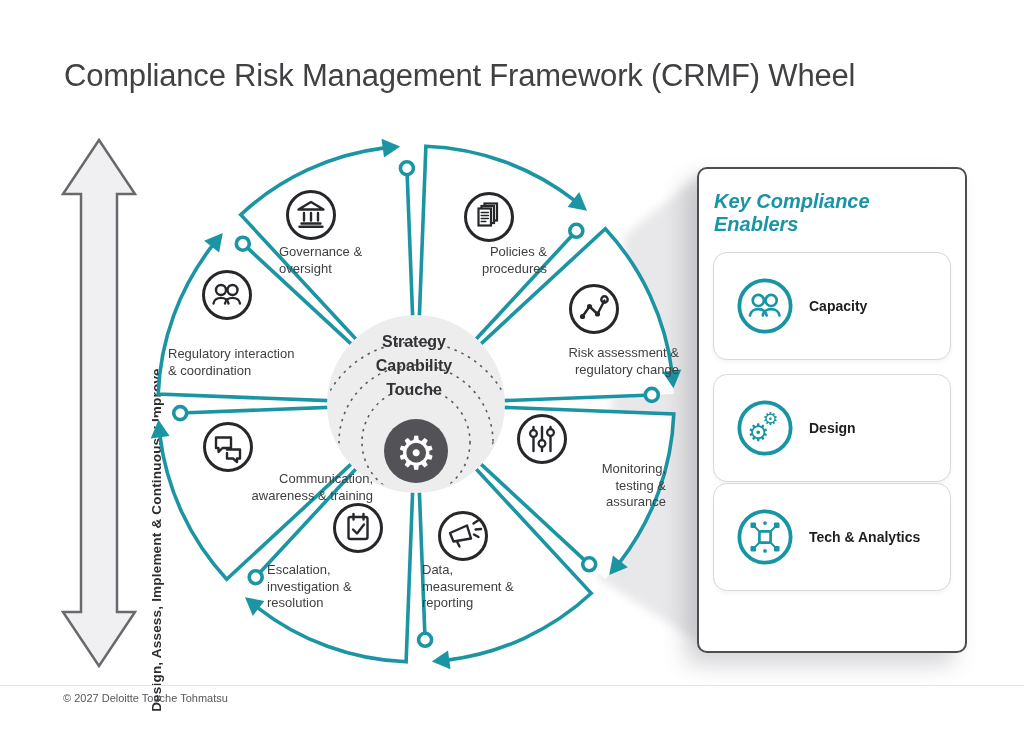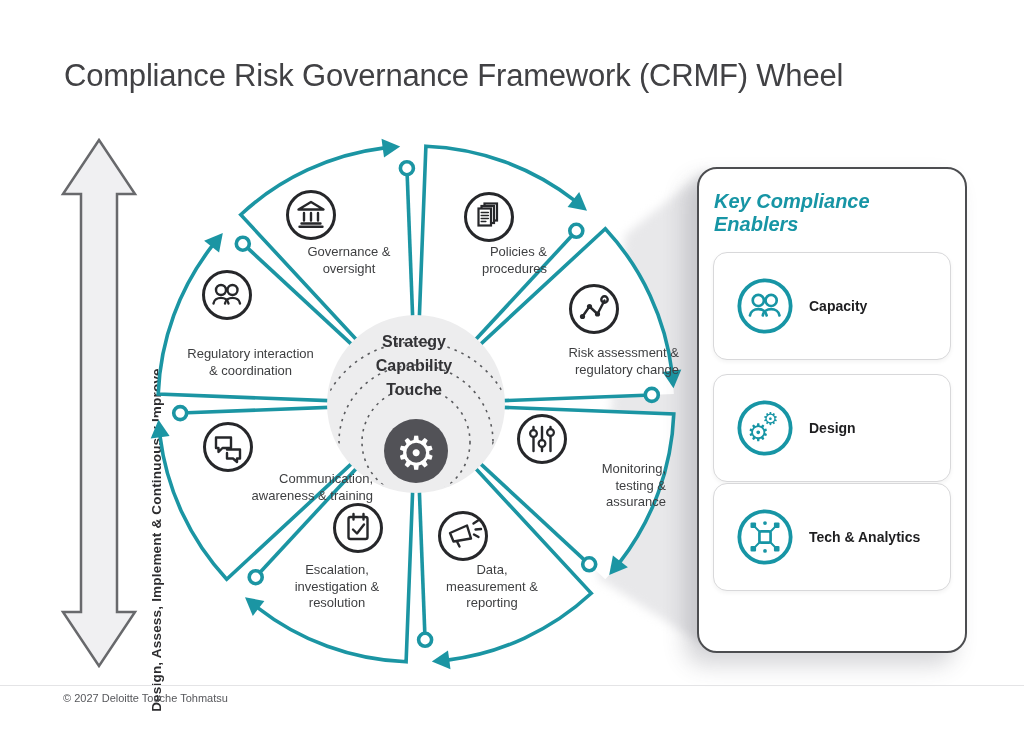--- a/index.html
+++ b/index.html
@@ -24,29 +24,29 @@
   .beam{width:100%;height:100%;background:#e8e8ea;
     clip-path:polygon(65px 85px,148px 18px,148px 498px,38px 428px);}
   
   .wheel-svg{position:absolute;left:136px;top:124px;width:560px;height:560px;}
   .seg-icon{position:absolute;width:52px;height:52px;color:#26272a;}
   .seg-icon svg{width:52px;height:52px;display:block;}
   .seg-label{
     position:absolute;font-size:13px;line-height:16.5px;color:#3e3f41;
     white-space:pre-line;
   }
-  .c{text-align:center;} .l{text-align:right;}
+  .c{text-align:left;} .l{text-align:right;}
   .ring-label{
     position:absolute;width:140px;text-align:center;
     font-size:16px;font-weight:bold;color:#333336;
   }
   
   .panel{
     position:absolute;left:697px;top:167px;width:266px;height:482px;
-    background:#ffffff;border:2px solid #4c4d50;border-radius:20px;
+    background:#ffffff;border:2px solid #4c4d50;border-radius:10px;
     box-shadow:-12px 12px 22px rgba(70,70,80,0.22);
   }
   .panel-title{
     position:absolute;left:15px;top:21px;width:240px;
     font-size:20px;font-weight:bold;font-style:italic;color:#1795a5;
   }
   .enabler-card{
     position:absolute;left:14px;width:236px;height:106px;
     background:#fff;border:1.5px solid #d8d8da;border-radius:14px;
     box-shadow:0 2px 4px rgba(0,0,0,0.05);
@@ -62,21 +62,21 @@
   .footer-line{position:absolute;left:0;top:685px;width:1024px;height:1px;background:#e4e4e6;}
   .footer-text{position:absolute;left:63px;top:692px;font-size:11px;color:#56575b;}
   .ic-stroke{fill:none;stroke:currentColor;stroke-width:2.4;stroke-linecap:round;stroke-linejoin:round;}
   .ic-ring{fill:none;stroke:currentColor;stroke-width:3;}
   .ic-fill{fill:currentColor;stroke:none;}
   .ic-page{fill:#ffffff;stroke:currentColor;stroke-width:2.2;}
 </style>
 </head>
 <body>
 
-<div class="title">Compliance Risk Governance Framework (CRMF) Wheel</div>
+<div class="title">Compliance Risk Management Framework (CRMF) Wheel</div>
 
 <div class="side-arrow">
   <svg viewBox="0 0 82 532">
     <path d="M41 3 L77 57 L59 57 L59 475 L77 475 L41 529 L5 475 L23 475 L23 57 L5 57 Z" fill="#f0f0f2" stroke="#68696c" stroke-width="2.5" stroke-linejoin="miter"></path>
   </svg>
   <div class="side-arrow-label">Design, Assess, Implement &amp; Continuously Improve</div>
 </div>
 
 <div class="beam-wrap">
     <div class="beam"></div>

